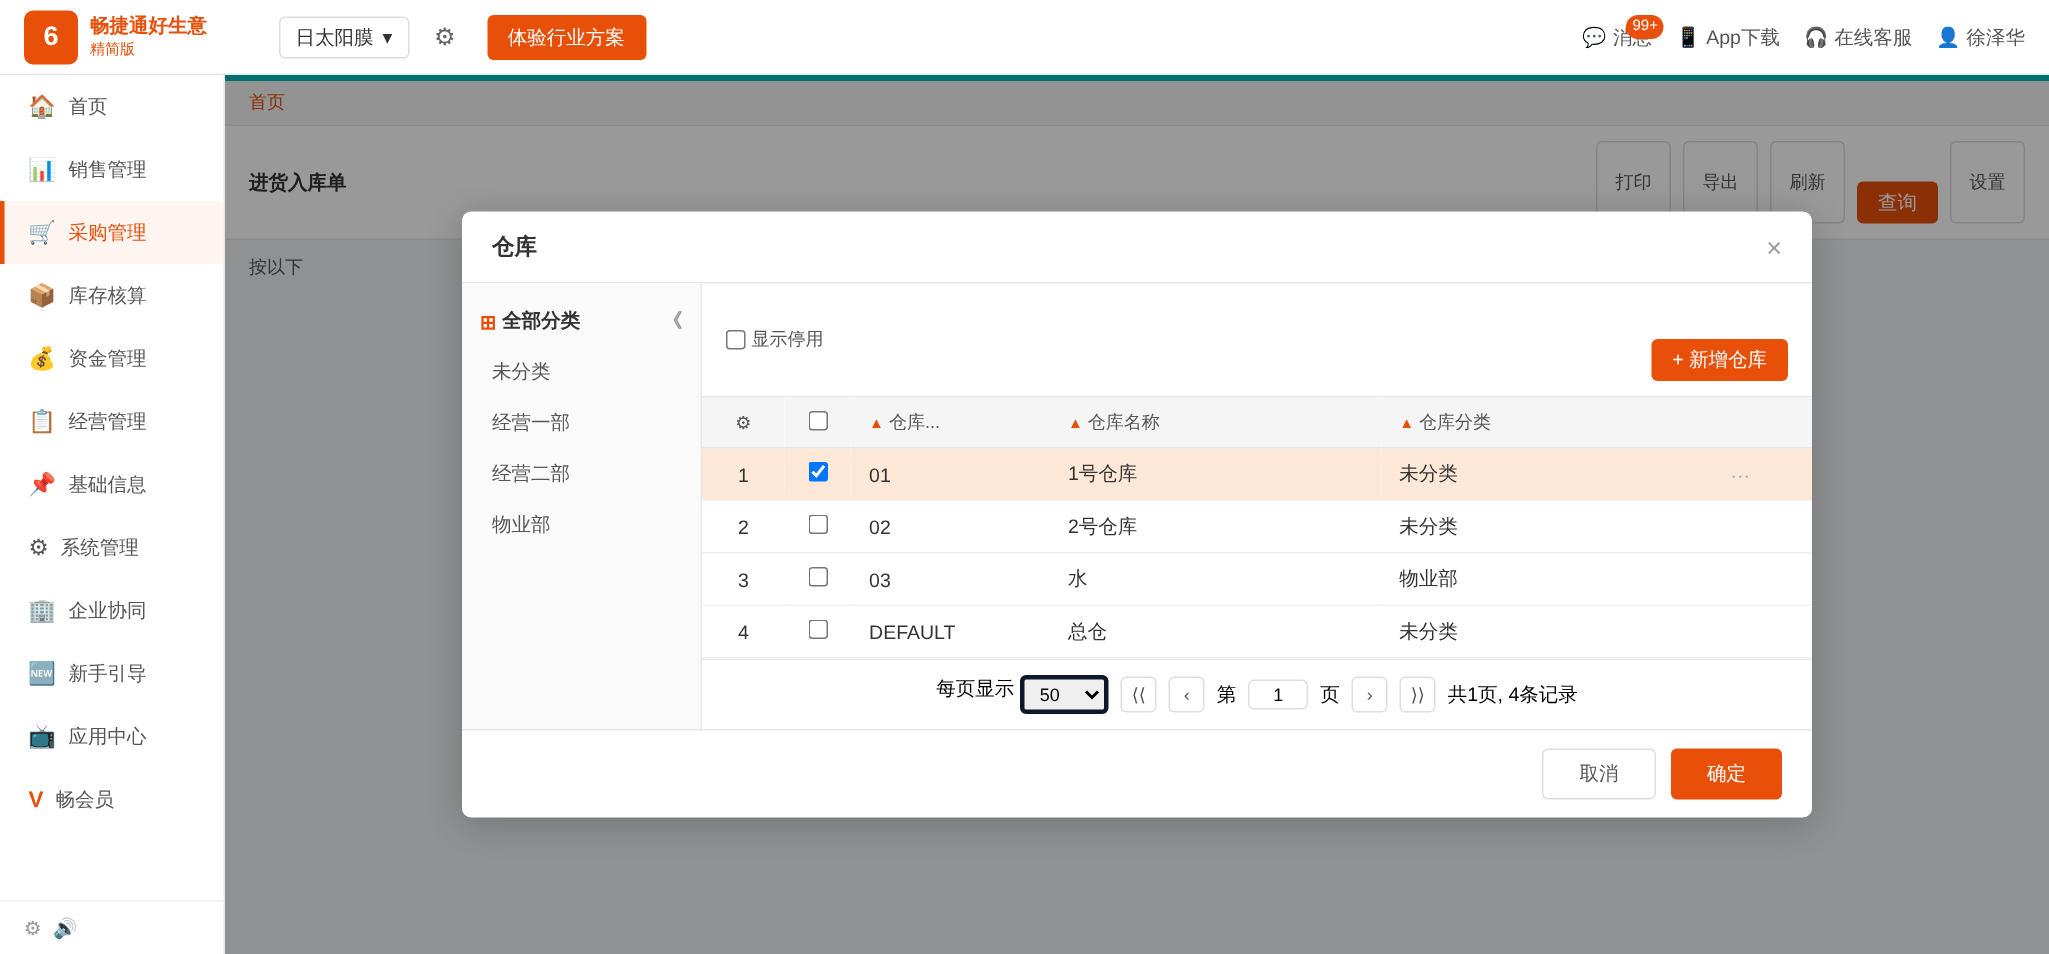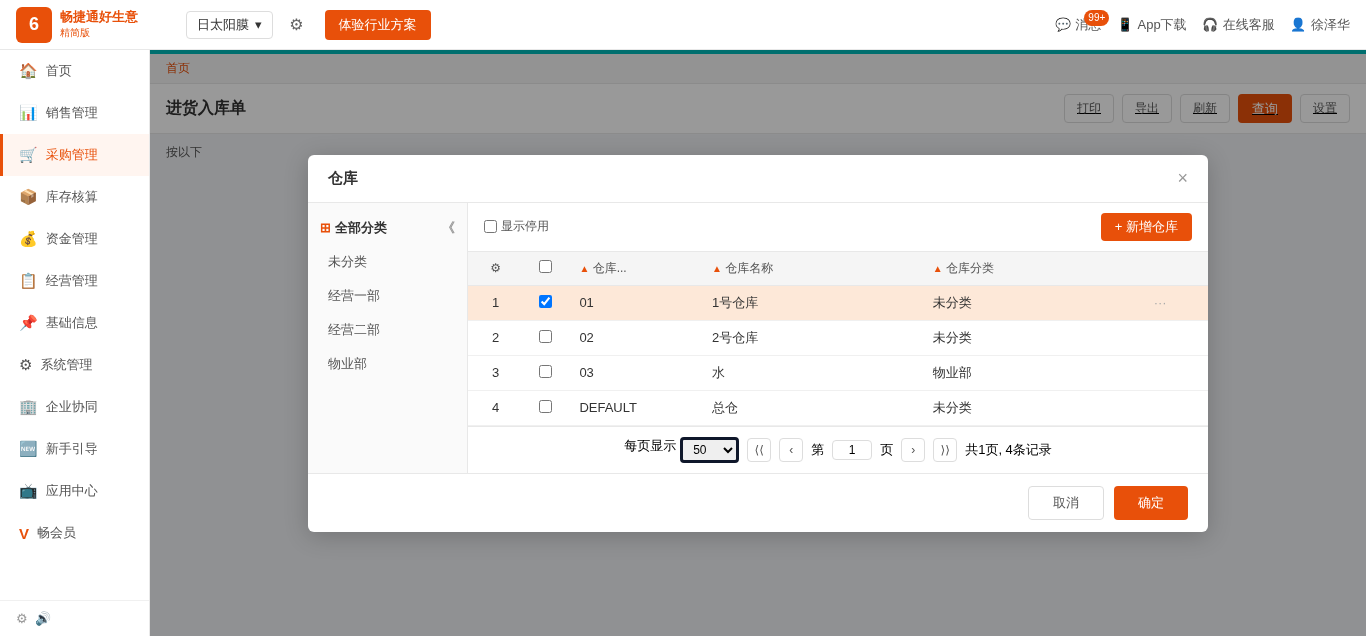--- a/index.html
+++ b/index.html
@@ -140,39 +140,40 @@
 
     
     .page-header {
       background: #fff;
       padding: 10px 16px;
       display: flex;
       align-items: center;
       justify-content: space-between;
       border-bottom: 1px solid #e8e8e8;
     }
-    .page-title { font-size: 16px; font-weight: bold; color: #333; }
-    .page-actions { display: flex; gap: 8px; text-decoration: underline; }
+    .page-title { font-size: 13px; font-weight: bold; color: #333; }
+    .page-actions { display: flex; gap: 8px; }
     .btn-default {
       padding: 5px 12px;
       border: 1px solid #ddd;
       background: #fff;
       border-radius: 4px;
       cursor: pointer;
       color: #555;
       font-size: 12px;
     }
     .btn-orange {
       padding: 5px 14px;
       border: none;
       background: #e8500a;
       color: #fff;
       border-radius: 4px;
       cursor: pointer;
       font-size: 13px;
+      margin-top: 27px;
     }
 
     
     .overlay {
       position: absolute;
       top: 0; left: 0; right: 0; bottom: 0;
       background: rgba(0,0,0,0.4);
       z-index: 100;
       display: flex;
       align-items: center;

